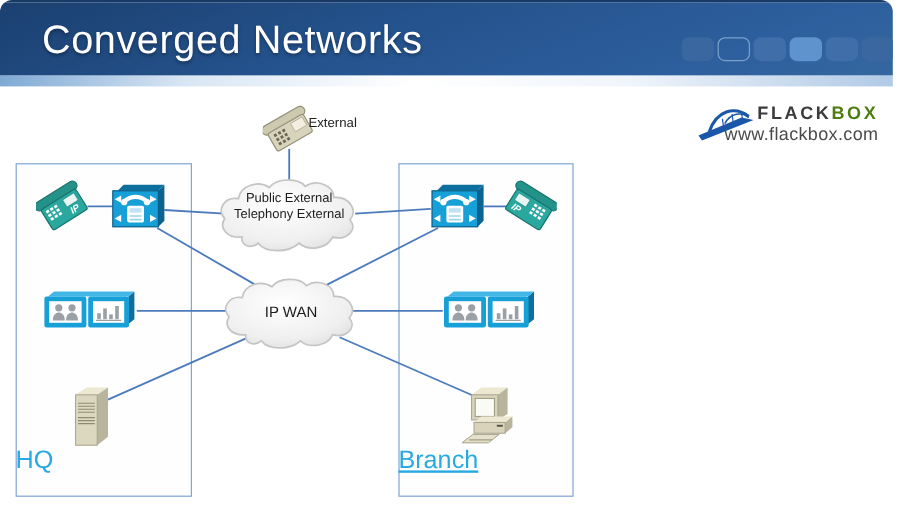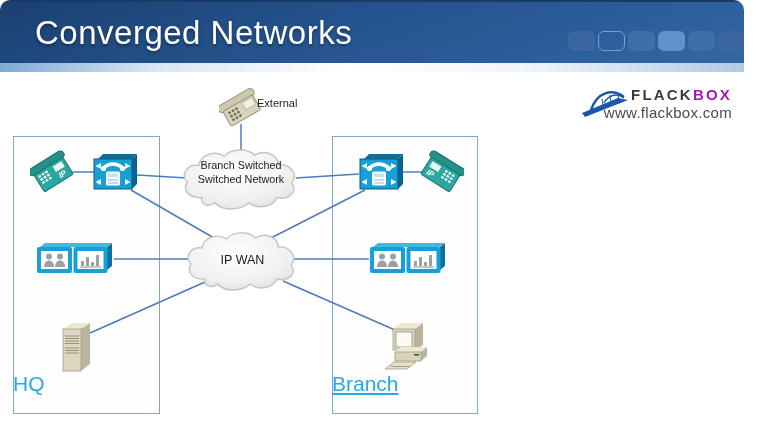--- a/index.html
+++ b/index.html
@@ -16,21 +16,21 @@
   .deco { position:absolute; top:29px; left:568px; height:20px; }
   .deco span { position:absolute; top:0; width:27px; height:20px; border-radius:6px; background:#3a67a0; }
   .shine { position:absolute; left:0; top:63px; width:768px; height:9px;
            background:linear-gradient(90deg,#7fa9d4 0%,#d8e6f4 20%,#ffffff 45%,#f0f5fb 68%,#a9c5e3 100%); }
 
   
   .logo { position:absolute; right:12px; top:82px; width:150px; height:44px; }
   .logo .bridge { position:absolute; left:0; top:2px; }
   .logo-text { position:absolute; right:0; top:4px; font-size:15px; font-weight:700;
                letter-spacing:2.2px; color:#3a3a3a; white-space:nowrap; }
-  .logo-text .box-part { color:#a21caf; }
+  .logo-text .box-part { color:#4d7c0f; }
   .logo-url { position:absolute; right:0; top:22px; font-size:15px; color:#4a4a4a; letter-spacing:0.3px; }
 
   
   .site-box { position:absolute; width:147px; height:278px; top:136px;
               background:#fefefe; border:1.2px solid #7ea6d8; }
   .site-box.hq { left:13px; }
   .site-box.branch { left:332px; width:146px; }
   .site-label { position:absolute; top:372px; font-size:21px;
                 color:var(--accent-cyan,#29a9e1); }
   .site-label.hq { left:13px; width:147px; }
@@ -123,22 +123,22 @@
       <defs>
         <radialGradient id="cg1" cx="45%" cy="35%" r="75%">
           <stop offset="0%" stop-color="#ffffff"></stop>
             <stop offset="70%" stop-color="#efefef"></stop>
             <stop offset="100%" stop-color="#dddddd"></stop>
         </radialGradient>
       </defs>
       <path d="M22,50 C10,51 3,43 8,35 C1,28 8,17 19,19 C21,8 35,4 44,10 C50,2 67,2 73,9 C82,3 96,8 96,18 C108,17 116,28 109,36 C116,44 106,53 95,50 C91,59 76,62 68,55 C59,63 41,63 35,55 C29,60 21,57 22,50 Z" fill="url(#cg1)" stroke="#c4c4c4" stroke-width="1.4"></path>
     </svg>
     <div class="cloud-label pstn-label">
-      <div>Branch Switched</div>
-      <div>Switched Network</div>
+      <div>Public External</div>
+      <div>Telephony External</div>
     </div>
   </div>
 
   <div class="cloud" style="left:183px;top:229px">
     <svg width="119" height="64" viewBox="0 0 120 64" preserveAspectRatio="none">
       <defs>
         <radialGradient id="cg2" cx="45%" cy="35%" r="75%">
           <stop offset="0%" stop-color="#ffffff"></stop>
             <stop offset="70%" stop-color="#efefef"></stop>
             <stop offset="100%" stop-color="#dcdcdc"></stop>

